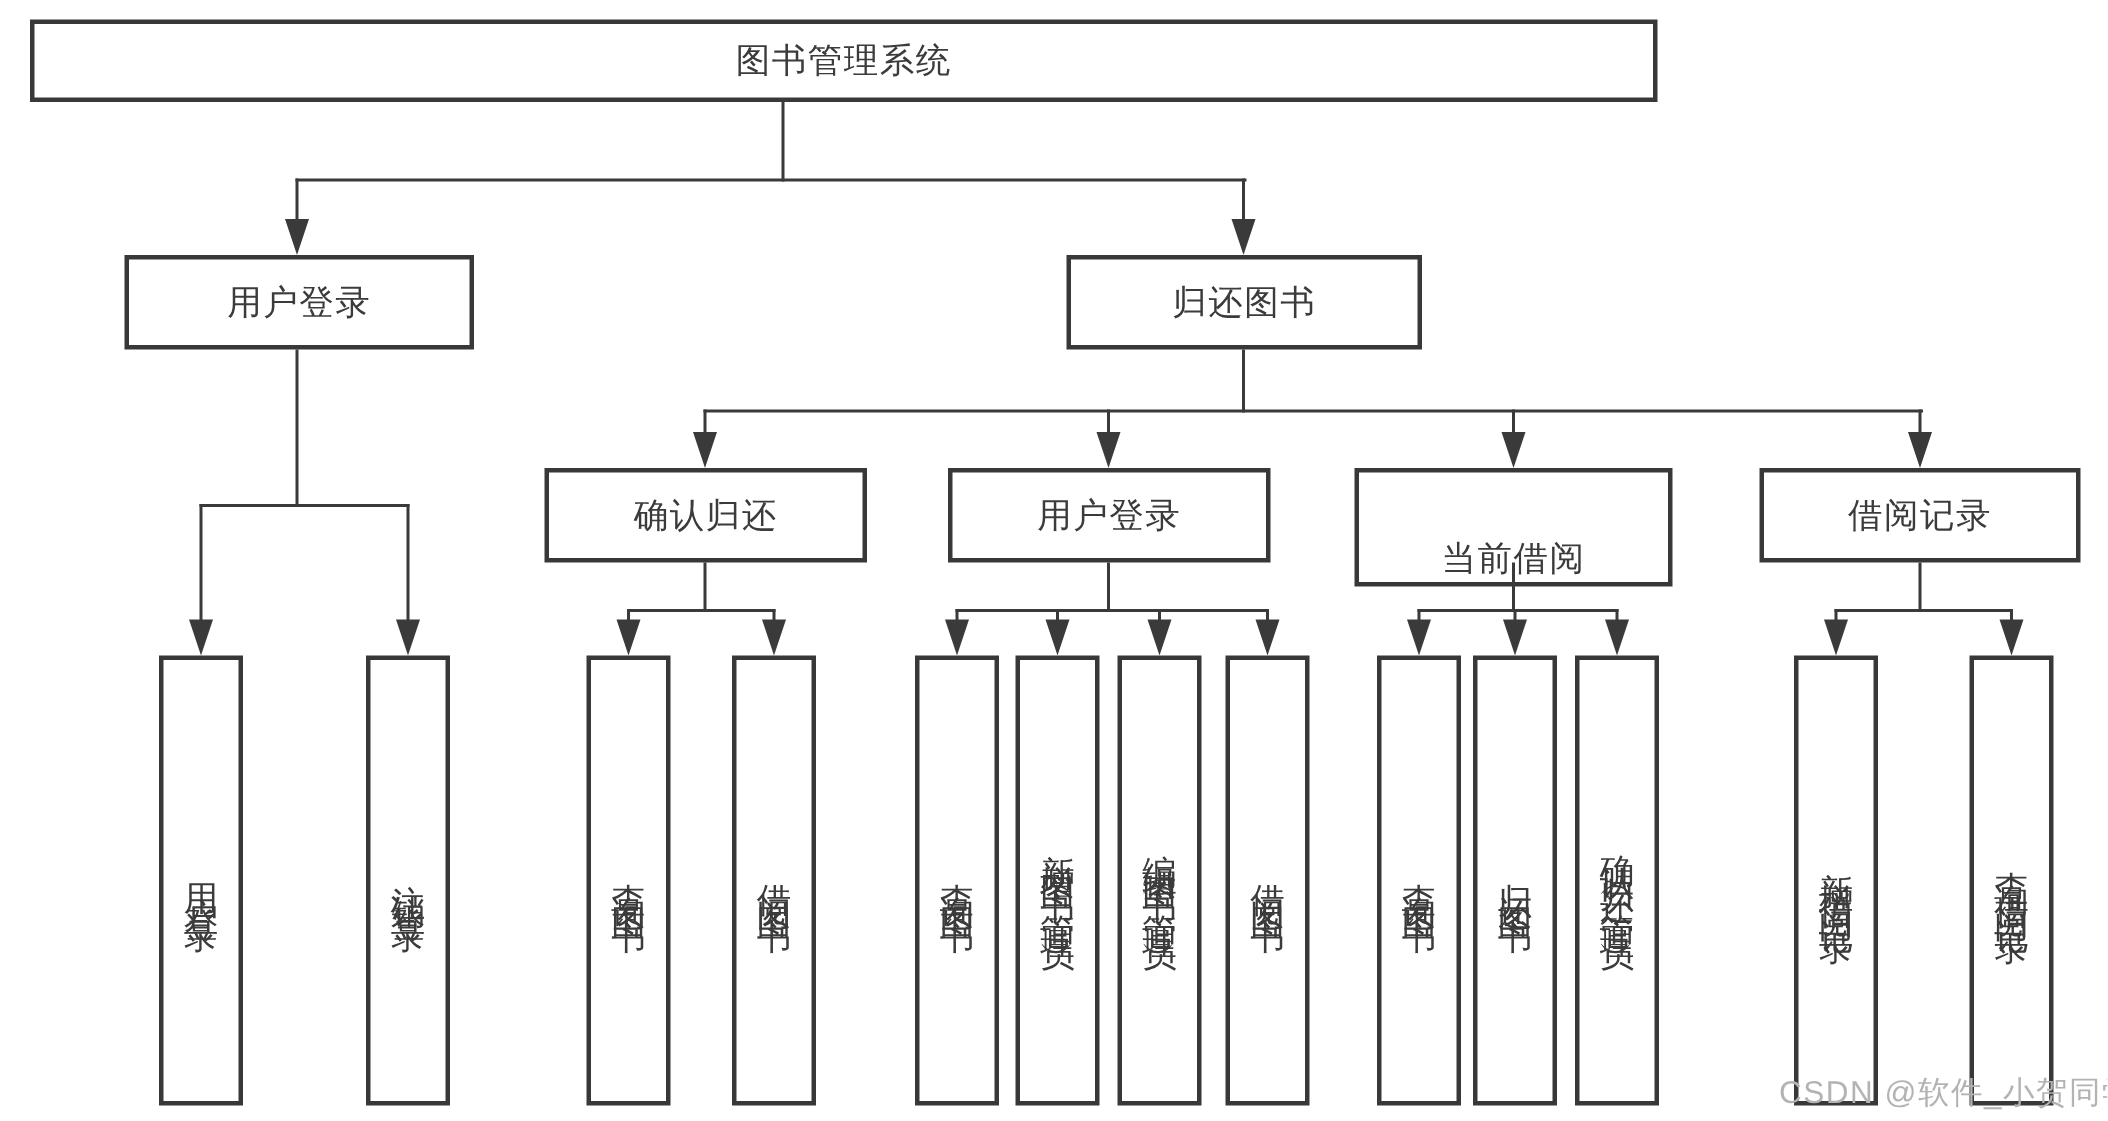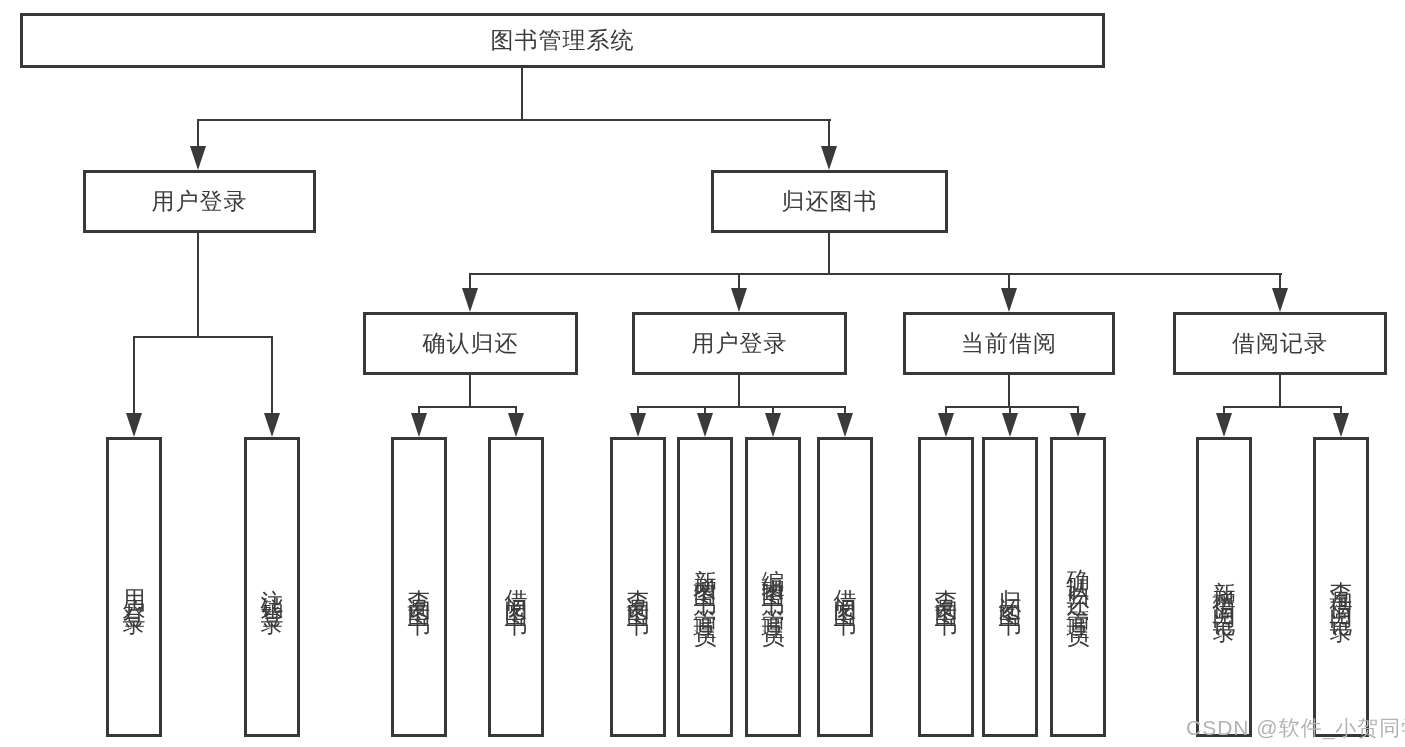--- a/index.html
+++ b/index.html
@@ -94,21 +94,21 @@
   <div class="ah" style="left:1001px;top:288px;"></div>
   <div class="vline" style="left:1279px;top:273px;height:17px;"></div>
   <div class="ah" style="left:1272px;top:288px;"></div>
 
   <div class="node" style="left:363px;top:312px;width:215px;height:63px;">
     <span>确认归还</span>
   </div>
   <div class="node" style="left:632px;top:312px;width:215px;height:63px;">
     <span>用户登录</span>
   </div>
-  <div class="node" style="left:903px;top:312px;width:212px;height:63px;">
+  <div class="node" style="left:903px;top:312px;width:212px;height:79px;align-items:flex-end;">
     <span>当前借阅</span>
   </div>
   <div class="node" style="left:1173px;top:312px;width:214px;height:63px;">
     <span>借阅记录</span>
   </div>
 
   <div class="vline" style="left:469px;top:375px;height:33px;"></div>
   <div class="hline" style="left:418px;top:406px;width:99px;"></div>
   <div class="vline" style="left:418px;top:406px;height:10px;"></div>
   <div class="ah" style="left:411px;top:413px;"></div>

